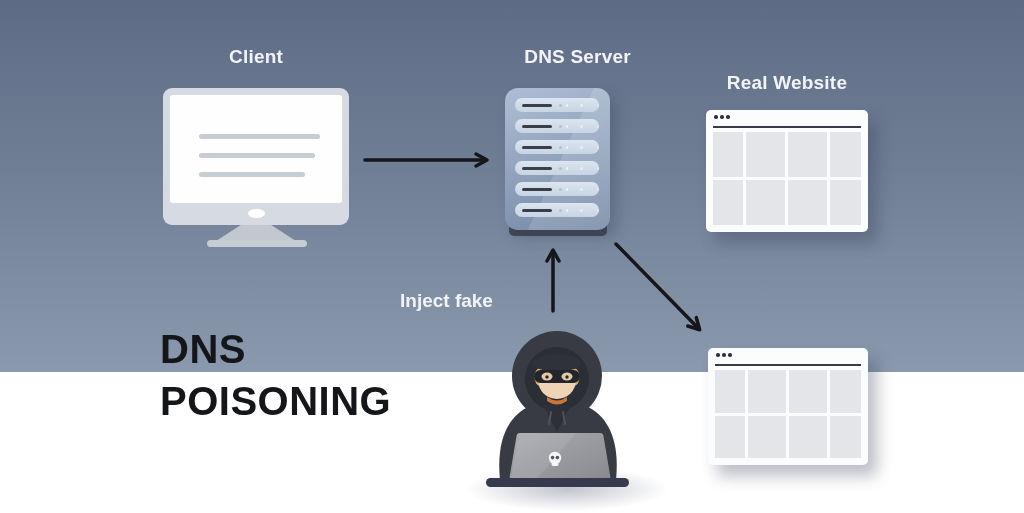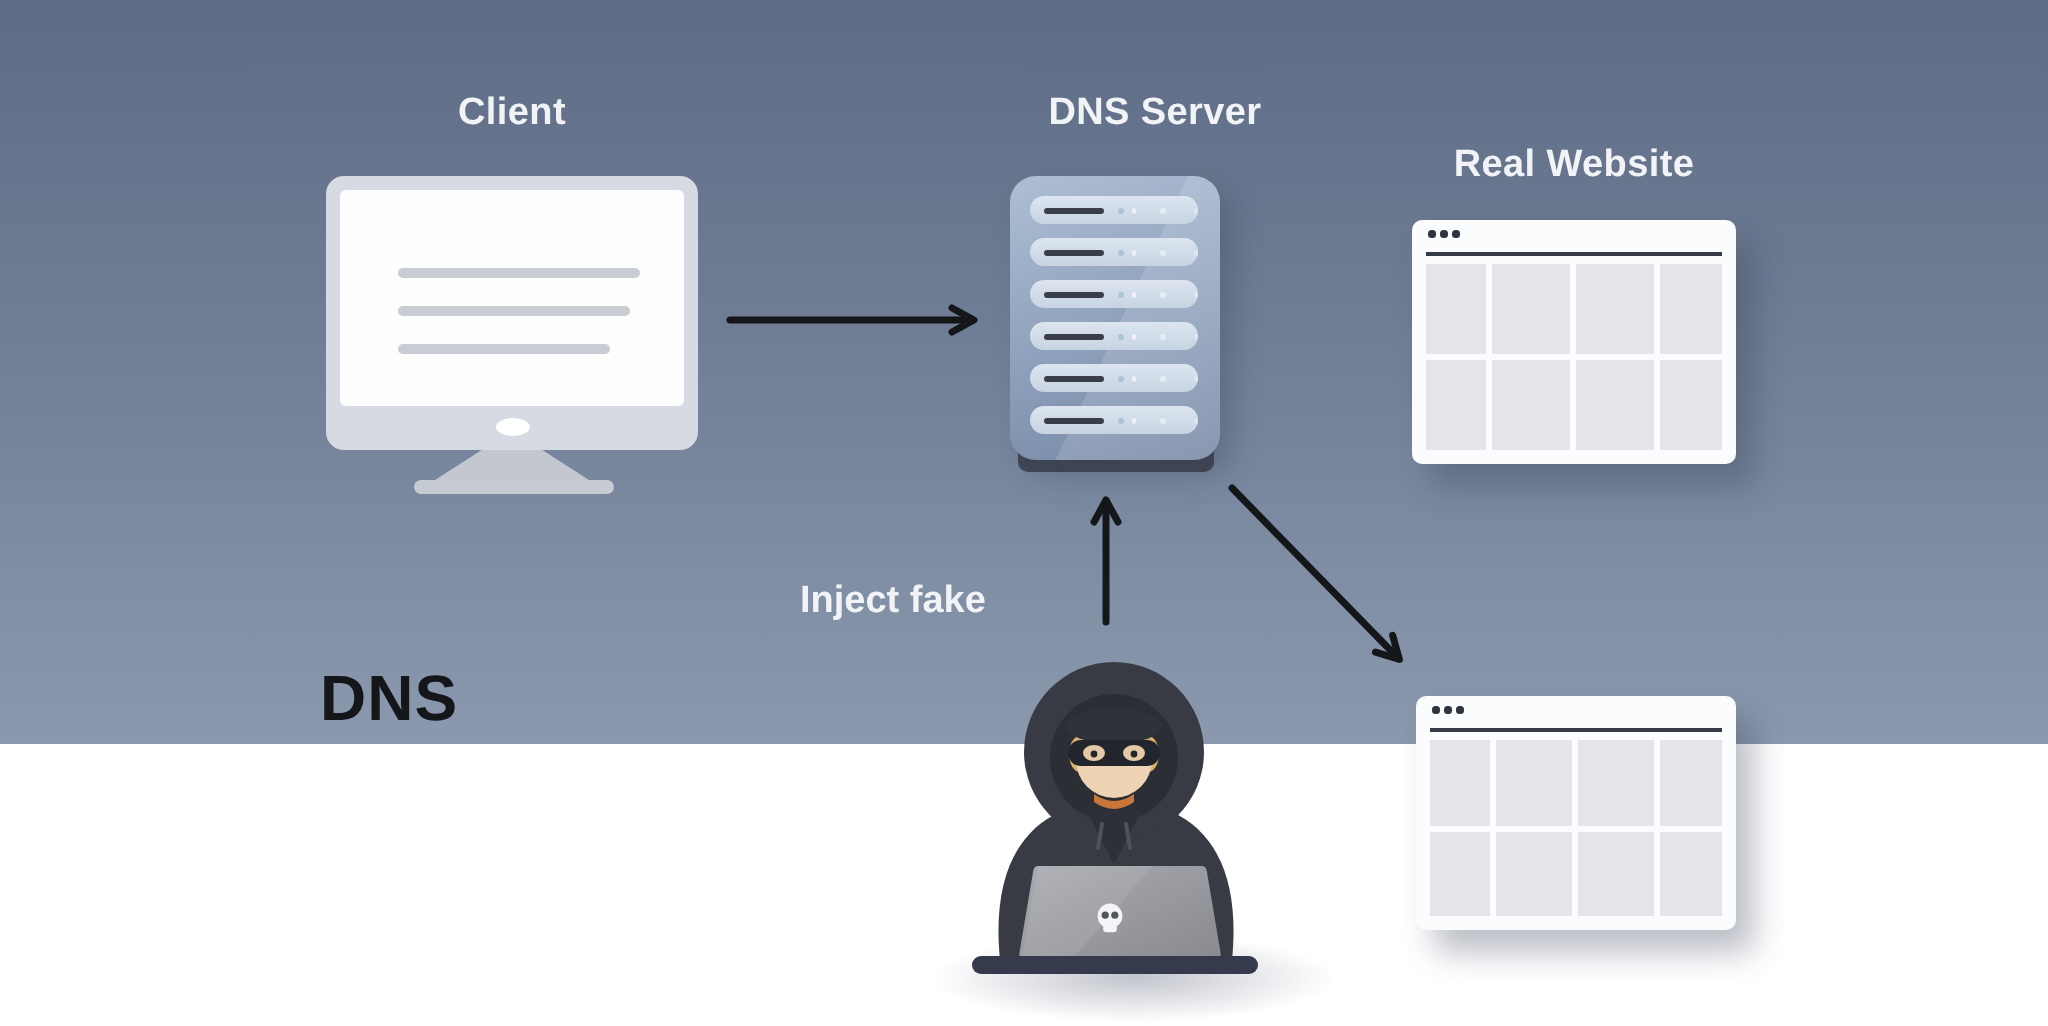--- a/index.html
+++ b/index.html
@@ -19,21 +19,21 @@
   .stage{position:relative;width:1024px;height:372px;
          background:linear-gradient(180deg,var(--bg-top) 0%,var(--bg-mid) 45%,var(--bg-bottom) 100%);}
 
   
   .node-label{position:absolute;color:var(--label-text);font-weight:700;font-size:19px;
               letter-spacing:.2px;text-align:center;}
   .node-label.left{text-align:left;line-height:24px;}
   .annotation{position:absolute;color:var(--label-text);font-weight:700;font-size:19px;
               line-height:23px;text-align:left;}
   .big-title{position:absolute;left:160px;top:323px;color:var(--title-text);
-             font-weight:700;font-size:32px;line-height:52px;letter-spacing:.5px;}
+             font-weight:700;font-size:40px;line-height:52px;letter-spacing:.5px;}
 
   
   .monitor-frame{position:absolute;left:163px;top:88px;width:186px;height:137px;
                  background:var(--monitor-frame);border-radius:9px;}
   .monitor-screen{position:absolute;left:7px;top:7px;width:172px;height:108px;
                   background:var(--monitor-screen);border-radius:3px;}
   .m-lines{position:absolute;left:29px;top:39px;}
   .m-line{display:block;height:5px;border-radius:3px;background:var(--monitor-line);margin-bottom:14px;}
   .m-line:nth-child(1){width:121px;}
   .m-line:nth-child(2){width:116px;}
@@ -93,20 +93,21 @@
 <div class="stage">
 
   <div class="node-label" style="left:163px;top:46px;width:186px;">Client</div>
   <div class="node-label" style="left:500px;top:46px;width:155px;">DNS Server</div>
   <div class="node-label" style="left:706px;top:72px;width:162px;">Real Website</div>
   <div class="annotation" style="left:400px;top:289px;">
     <div>Inject fake</div>
   </div>
   <div class="big-title">
     <div>DNS</div>
+    <div>POISONING</div>
   </div>
 
   <div>
     <div class="monitor-frame">
       <div class="monitor-screen">
         <div class="m-lines">
             <span class="m-line"></span>
             <span class="m-line"></span>
             <span class="m-line"></span>
           </div>

